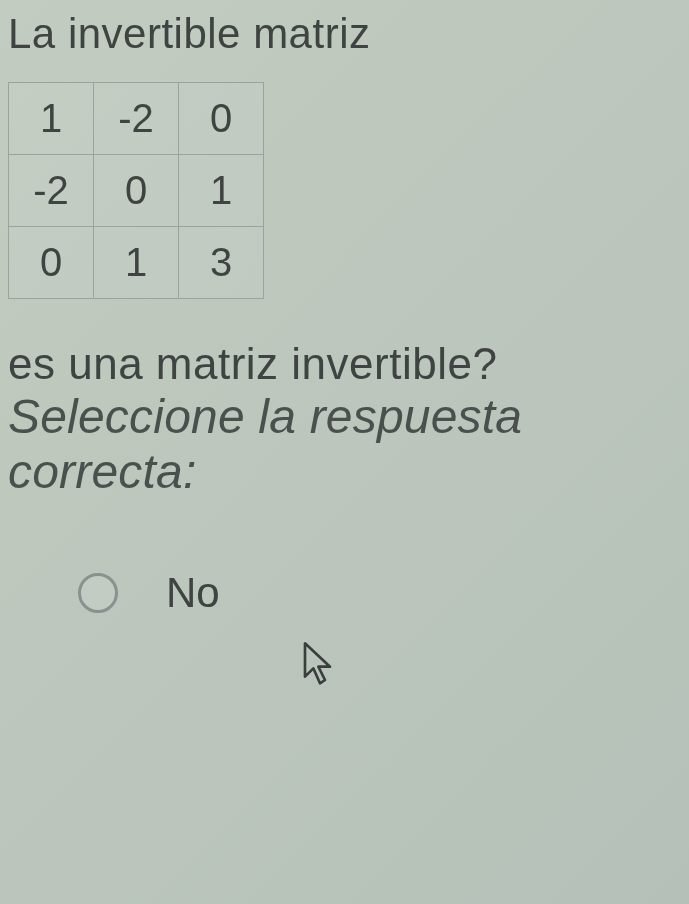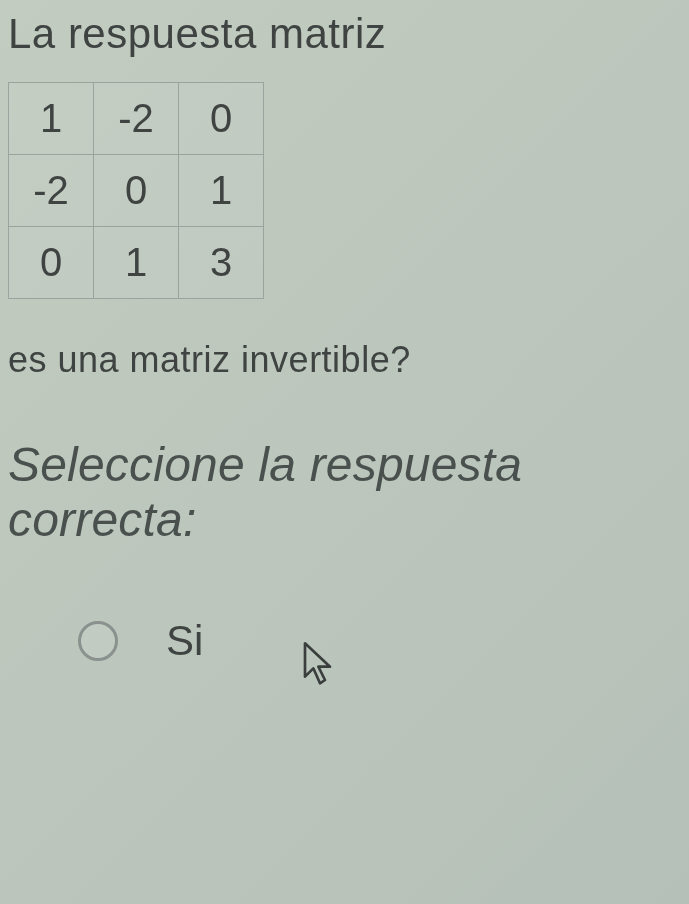--- a/index.html
+++ b/index.html
@@ -31,23 +31,22 @@
       border: 1px solid #9aa39e;
       width: 85px;
       height: 72px;
       text-align: center;
       vertical-align: middle;
       font-size: 40px;
       color: #3f4442;
       background: rgba(255,255,255,0.05);
     }
     .question-tail {
-      font-size: 36px;
+      font-size: 44px;
       color: #3f4442;
-      margin-bottom: 56px;
       letter-spacing: 0.5px;
     }
     .instruction {
       font-size: 48px;
       font-style: italic;
       color: #4a504e;
       margin-bottom: 70px;
       letter-spacing: 0.2px;
     }
     .cursor {
@@ -77,21 +76,21 @@
       cursor: pointer;
     }
     .option-label {
       font-size: 42px;
       color: #3f4442;
     }
   </style>
 </head>
 <body>
 
-<div class="question-intro">La respuesta matriz</div>
+<div class="question-intro">La invertible matriz</div>
 
 <table class="matrix-table">
   <tbody>
       <tr>
     <td>1</td>
     <td>-2</td>
     <td>0</td>
   </tr>
   <tr>
     <td>-2</td>
@@ -112,15 +111,15 @@
 
 <div class="cursor">
   <svg viewBox="0 0 24 30">
     <path d="M 3 2 L 3 22 L 8 17 L 12 26 L 15 24 L 11 16 L 18 16 Z" fill="none" stroke="#3a3e3c" stroke-width="1.6" stroke-linejoin="round"></path>
   </svg>
 </div>
 
 <div class="options">
   <div class="option-row">
     <div class="radio"></div>
-    <div class="option-label">Si</div>
+    <div class="option-label">No</div>
   </div>
 </div>
 
 </body></html>

